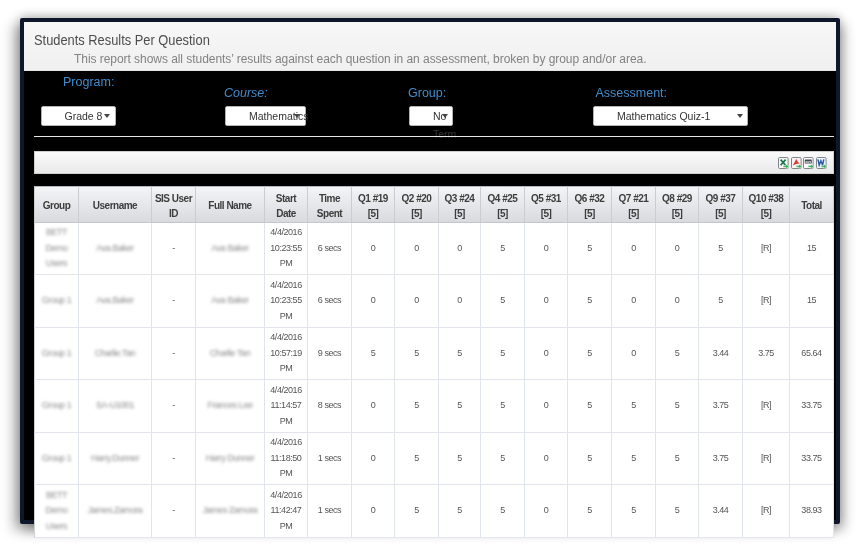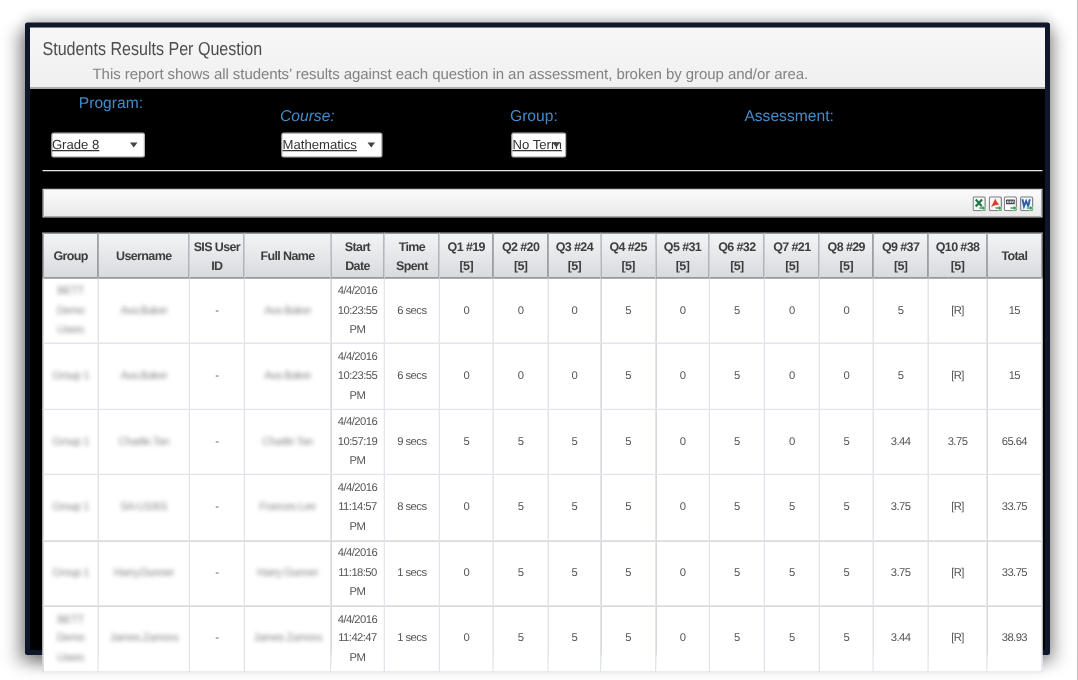--- a/index.html
+++ b/index.html
@@ -7,21 +7,21 @@
 *{box-sizing:border-box;}
 .card{position:absolute;left:20px;top:18px;width:820px;height:506px;background:#000000;
   border:4px solid #0f172a;border-radius:2px;
   box-shadow:-6px 6px 13px rgba(0,0,0,.34), 5px 6px 12px rgba(0,0,0,.26), 0 -4px 9px rgba(0,0,0,.16);}
 .hdr{position:absolute;left:0;top:0;width:100%;height:49px;
   background:linear-gradient(#f7f7f7,#f0f0f0);border-bottom:1px solid #e4e4e4;}
 .title{position:absolute;left:10px;top:8.5px;font-size:15px;color:#4d4d4d;transform:scaleX(.857);transform-origin:left center;white-space:nowrap;}
 .sub{position:absolute;left:14px;top:29.5px;font-size:12px;color:#828282;white-space:nowrap;letter-spacing:-0.05px;margin-left:36px;}
 .flabel{position:absolute;font-size:12.5px;color:#428bca;}
 .fsel{position:absolute;height:20px;border:1px solid #b3b3b3;border-radius:2px;background:#fff;
-  font-size:10.5px;color:#333;line-height:18px;padding-left:0;text-decoration:underline;}
+  font-size:10.5px;color:#333;line-height:18px;padding-left:23px;}
 .fsel .arr{position:absolute;right:4.5px;top:7px;width:0;height:0;
   border-left:3.5px solid transparent;border-right:3.5px solid transparent;border-top:4.5px solid #444;}
 .fline{position:absolute;left:10px;top:114px;width:800px;height:1px;background:#e7e7e7;}
 .grid{position:absolute;left:10px;top:128.5px;width:800px;height:375px;}
 .toolbar{position:absolute;left:0;top:0;width:800px;height:23px;
   border:1px solid #cfcfcf;background:linear-gradient(#fbfbfb,#e9e9e9);}
 .icons{position:absolute;right:6px;top:5px;font-size:0;}
 .icons svg{margin-left:1.6px;vertical-align:top;}
 table{position:absolute;left:0;top:22px;border-collapse:separate;border-spacing:0;table-layout:fixed;
   width:800px;margin-top:13px;}
@@ -47,20 +47,21 @@
   <div class="flabel" style="left:17px;top:53px;margin-left:22px;">Program:</div>
   <div class="fsel" style="left:16.5px;top:83.5px;width:75px;">Grade 8<span class="arr"></span></div>
 
   <div class="flabel" style="left:200px;top:64px;font-style:italic;">Course:</div>
   <div class="fsel" style="left:201px;top:83.5px;width:80.5px;">Mathematics<span class="arr"></span></div>
 
   <div class="flabel" style="left:384px;top:64px;">Group:</div>
   <div class="fsel" style="left:385px;top:83.5px;width:44px;">No Term<span class="arr"></span></div>
 
   <div class="flabel" style="left:571.5px;top:64px;">Assessment:</div>
+  <div class="fsel" style="left:569px;top:83.5px;width:155px;">Mathematics Quiz-1<span class="arr"></span></div>
 
   <div class="fline"></div>
 
   <div class="grid">
     <div class="toolbar">
       <div class="icons">
         <svg width="11" height="12" viewBox="0 0 11 12">
             <rect x="0.5" y="0.5" width="9.6" height="11" rx="1.2" fill="#f6f8f6" stroke="#80858b" stroke-width="1"></rect>
             <path d="M2.6 2.6l5 5.6M7.6 2.6l-5 5.6" stroke="#20744a" stroke-width="1.7"></path>
             <path d="M5.2 8.6h2.6V7.3L11 9.4l-3.2 2.1v-1.3H5.2z" fill="#34a853" stroke="#fff" stroke-width="0.4"></path>

